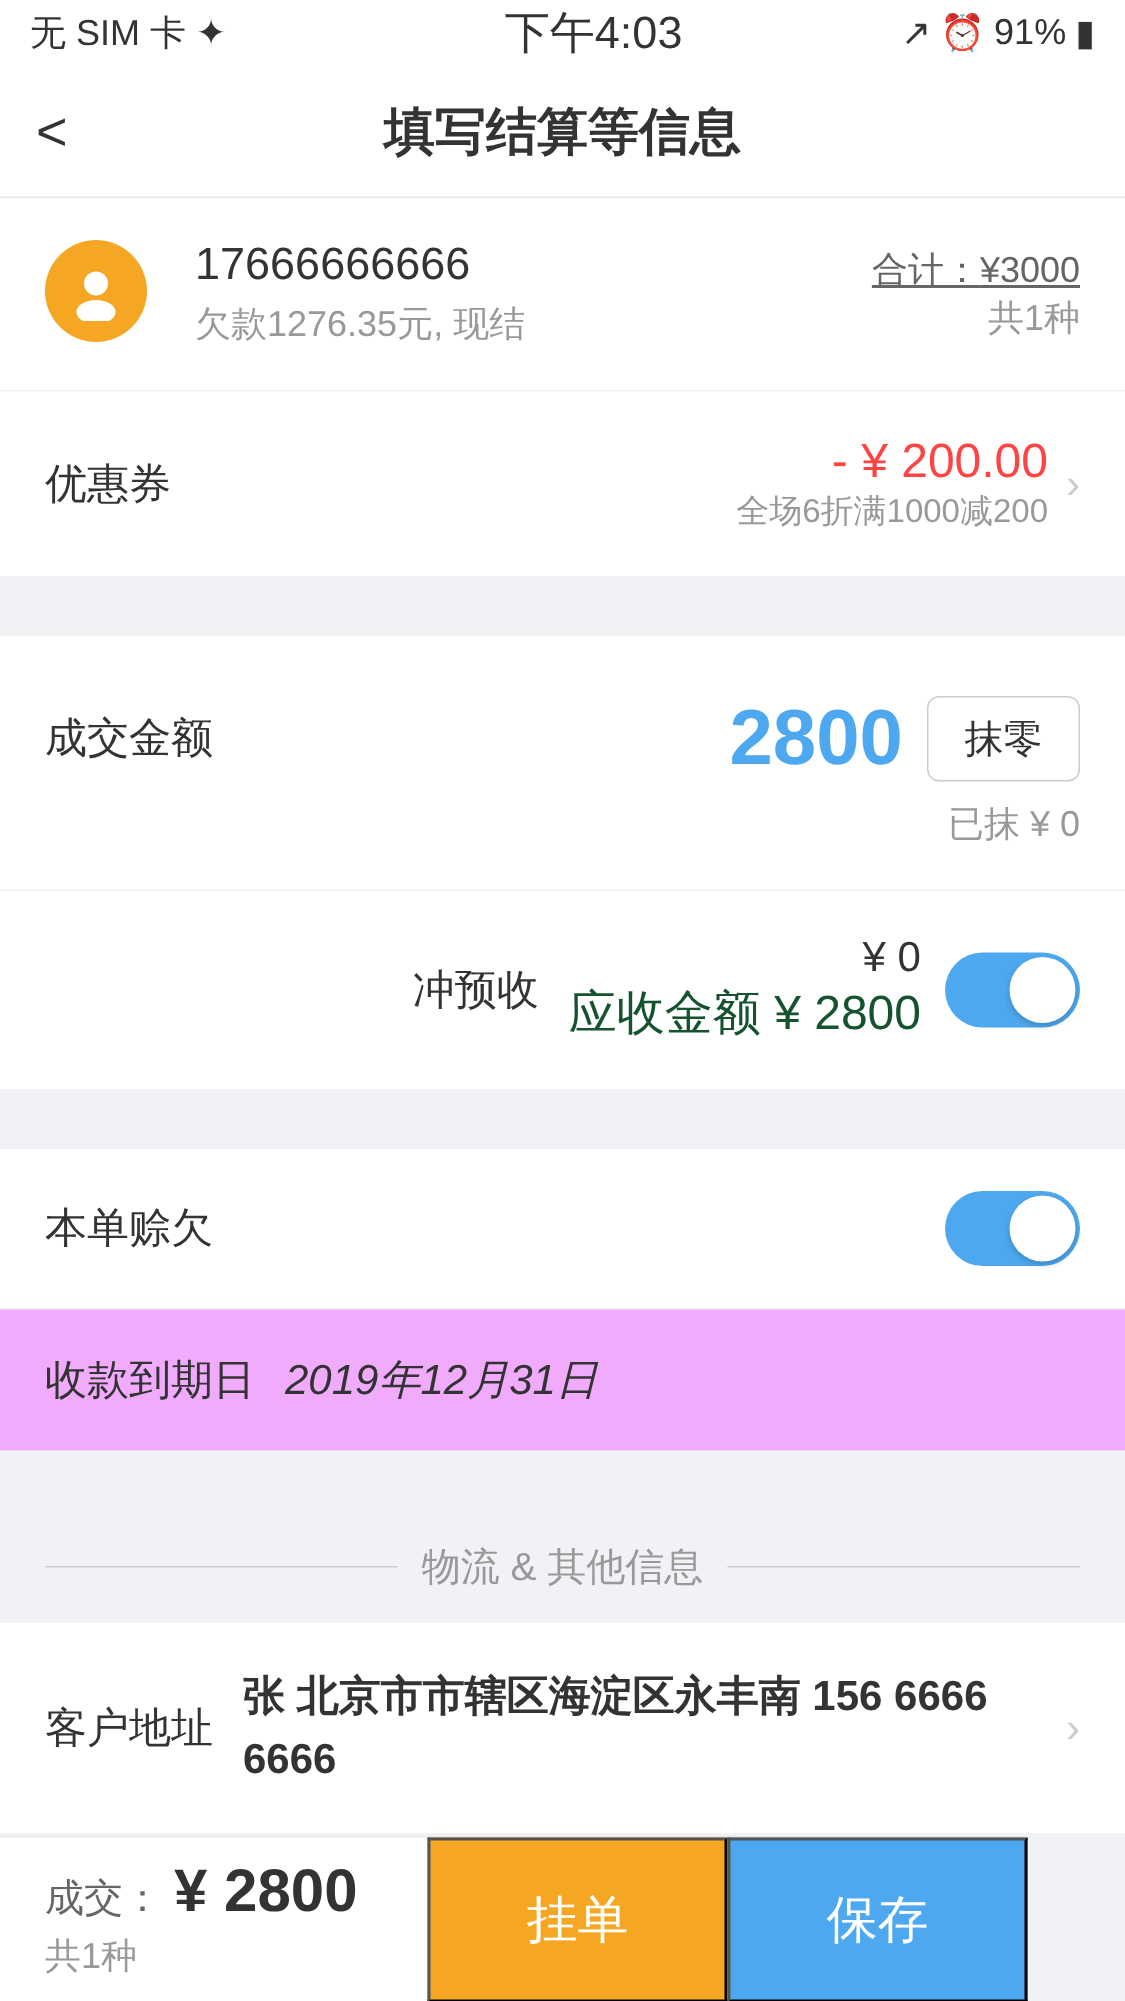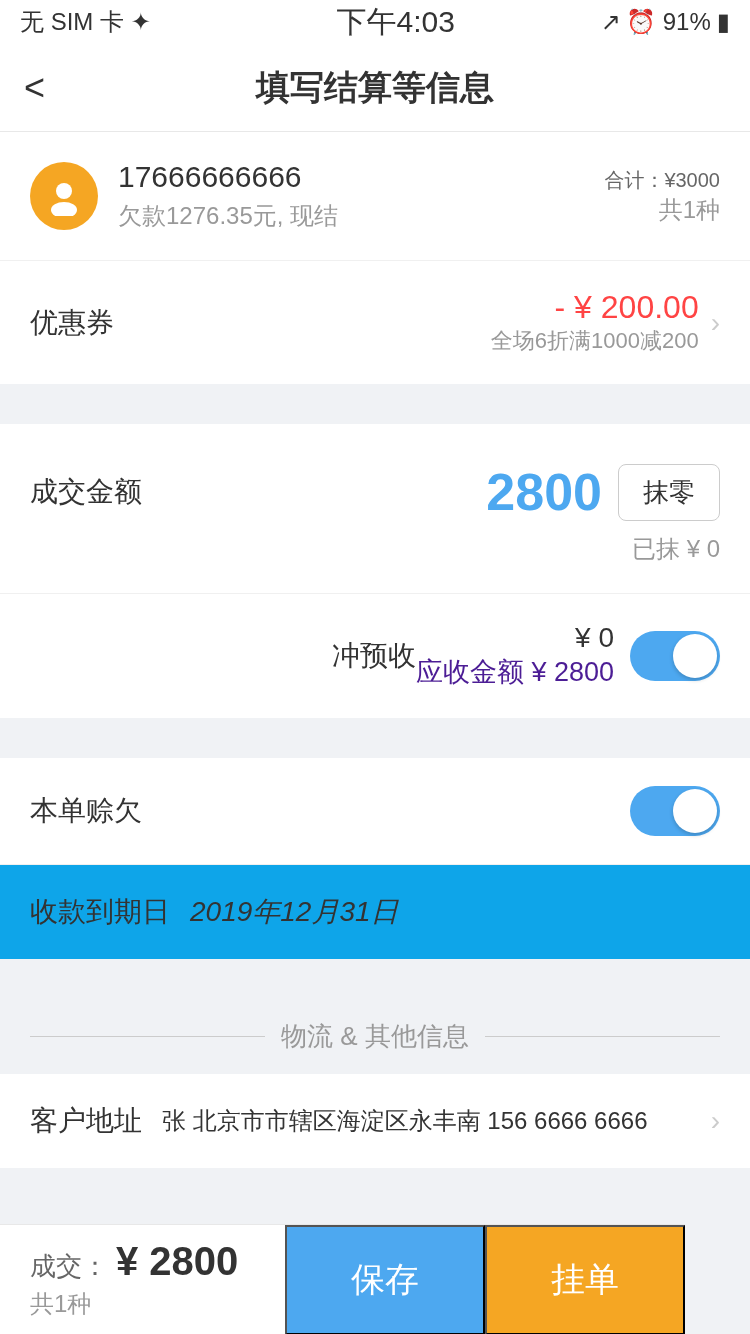--- a/index.html
+++ b/index.html
@@ -68,39 +68,39 @@
     
     .customer-row {
       background: #fff;
       padding: 28px 30px;
       display: flex;
       align-items: center;
       justify-content: space-between;
     }
     .customer-left {
       display: flex;
-      align-items: center;
-      gap: 20px;
+      align-items: flex-start;
+      gap: 32px;
     }
     .avatar {
       width: 68px;
       height: 68px;
       border-radius: 50%;
       background: #f5a623;
       display: flex;
       align-items: center;
       justify-content: center;
       flex-shrink: 0;
     }
     .avatar svg { width: 40px; height: 40px; }
     .customer-info { display: flex; flex-direction: column; }
     .customer-phone { font-size: 30px; font-weight: 500; color: #333; }
     .customer-debt { font-size: 24px; color: #999; margin-top: 6px; }
     .customer-right { text-align: right; }
-    .total-label { font-size: 20px; color: #666; }
+    .total-label { font-size: 24px; color: #666; text-decoration: underline; }
     .total-count { font-size: 24px; color: #999; }
 
     
     .row-item {
       background: #fff;
       padding: 28px 30px;
       display: flex;
       align-items: center;
       justify-content: space-between;
       border-top: 1px solid #f0f0f0;
@@ -158,21 +158,21 @@
       align-items: center;
       justify-content: flex-end;
     }
     .prepay-right {
       display: flex;
       align-items: center;
       gap: 16px;
     }
     .prepay-values { text-align: right; }
     .prepay-amount { font-size: 28px; color: #333; }
-    .prepay-sub { font-size: 27px; color: #4c1d95; }
+    .prepay-sub { font-size: 32px; color: #14532d; margin-left: 20px; }
 
     
     .toggle {
       width: 90px;
       height: 50px;
       border-radius: 25px;
       background: #4da8f0;
       position: relative;
       cursor: pointer;
       flex-shrink: 0;
@@ -193,21 +193,21 @@
       background: #fff;
       padding: 28px 30px;
       display: flex;
       align-items: center;
       justify-content: space-between;
     }
     .credit-label { font-size: 28px; color: #333; }
 
     
     .duedate-section {
-      background: #0ea5e9;
+      background: #f0abfc;
       padding: 28px 30px;
       border-top: 1px solid #f0f0f0;
     }
     .duedate-row { display: flex; align-items: center; gap: 20px; }
     .duedate-label { font-size: 28px; color: #333; }
     .duedate-value { font-size: 28px; color: #333; font-style: italic; }
 
     
     .logistics-divider {
       background: #f0f2f5;
@@ -226,21 +226,21 @@
 
     
     .address-section {
       background: #fff;
       padding: 28px 30px;
       display: flex;
       align-items: center;
       justify-content: space-between;
     }
     .address-label { font-size: 28px; color: #333; flex-shrink: 0; margin-right: 20px; }
-    .address-value { font-size: 24px; color: #333; flex: 1; line-height: 1.5; }
+    .address-value { font-size: 28px; color: #333; flex: 1; line-height: 1.5; font-weight: bold; }
 
     
     .bottom-blank {
       background: #f0f2f5;
       height: 200px;
     }
 
     
     .footer {
       position: fixed;
@@ -402,15 +402,15 @@
 </div>
 
 <div class="footer">
   <div class="footer-left">
     <div style="display:flex; align-items:baseline; gap:8px;">
       <span class="footer-deal">成交：</span>
       <span class="footer-amount">¥ 2800</span>
     </div>
     <div class="footer-count">共1种</div>
   </div>
+  <button class="footer-btn btn-pending">挂单</button>
   <button class="footer-btn btn-save">保存</button>
-  <button class="footer-btn btn-pending">挂单</button>
 </div>
 
 </body></html>

